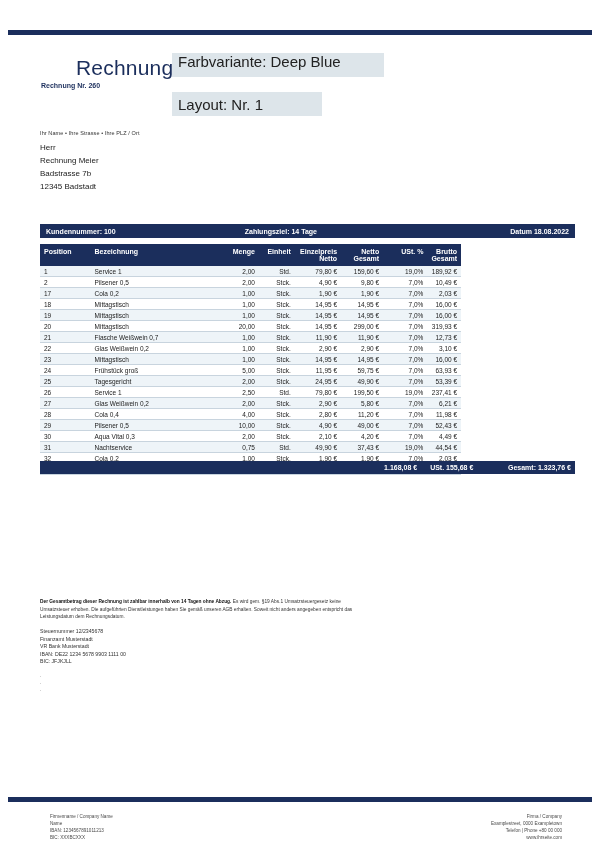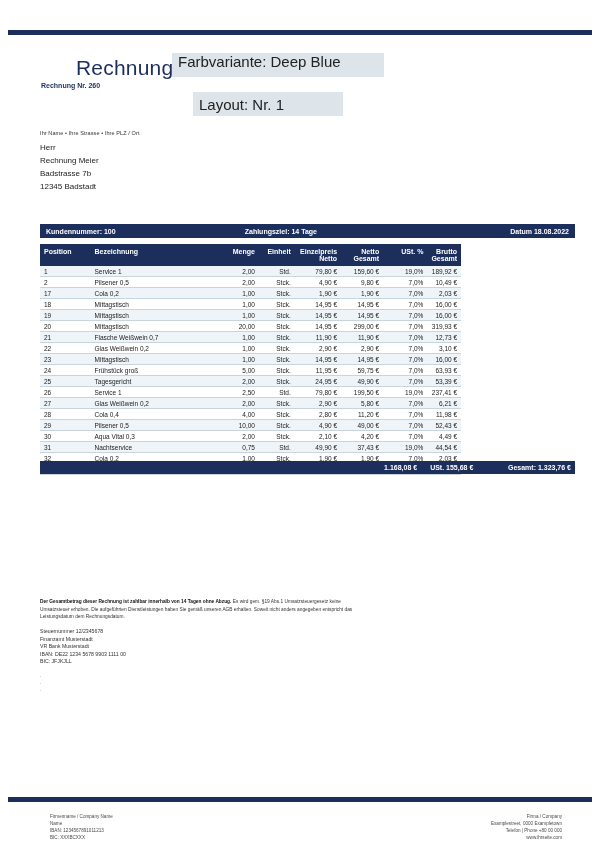--- a/index.html
+++ b/index.html
@@ -79,21 +79,20 @@
     position: absolute;
     left: 172px;
     top: 44px;
     width: 150px;
     height: 24px;
     background: #dde5ea;
     display: flex;
     align-items: center;
     padding-left: 6px;
     box-sizing: border-box;
-    margin-left: 21px;
   }
   .layout-box span {
     font-size: 15px;
     color: #222;
   }
   
   .logo {
     position: absolute;
     right: 22px;
     top: 8px;

